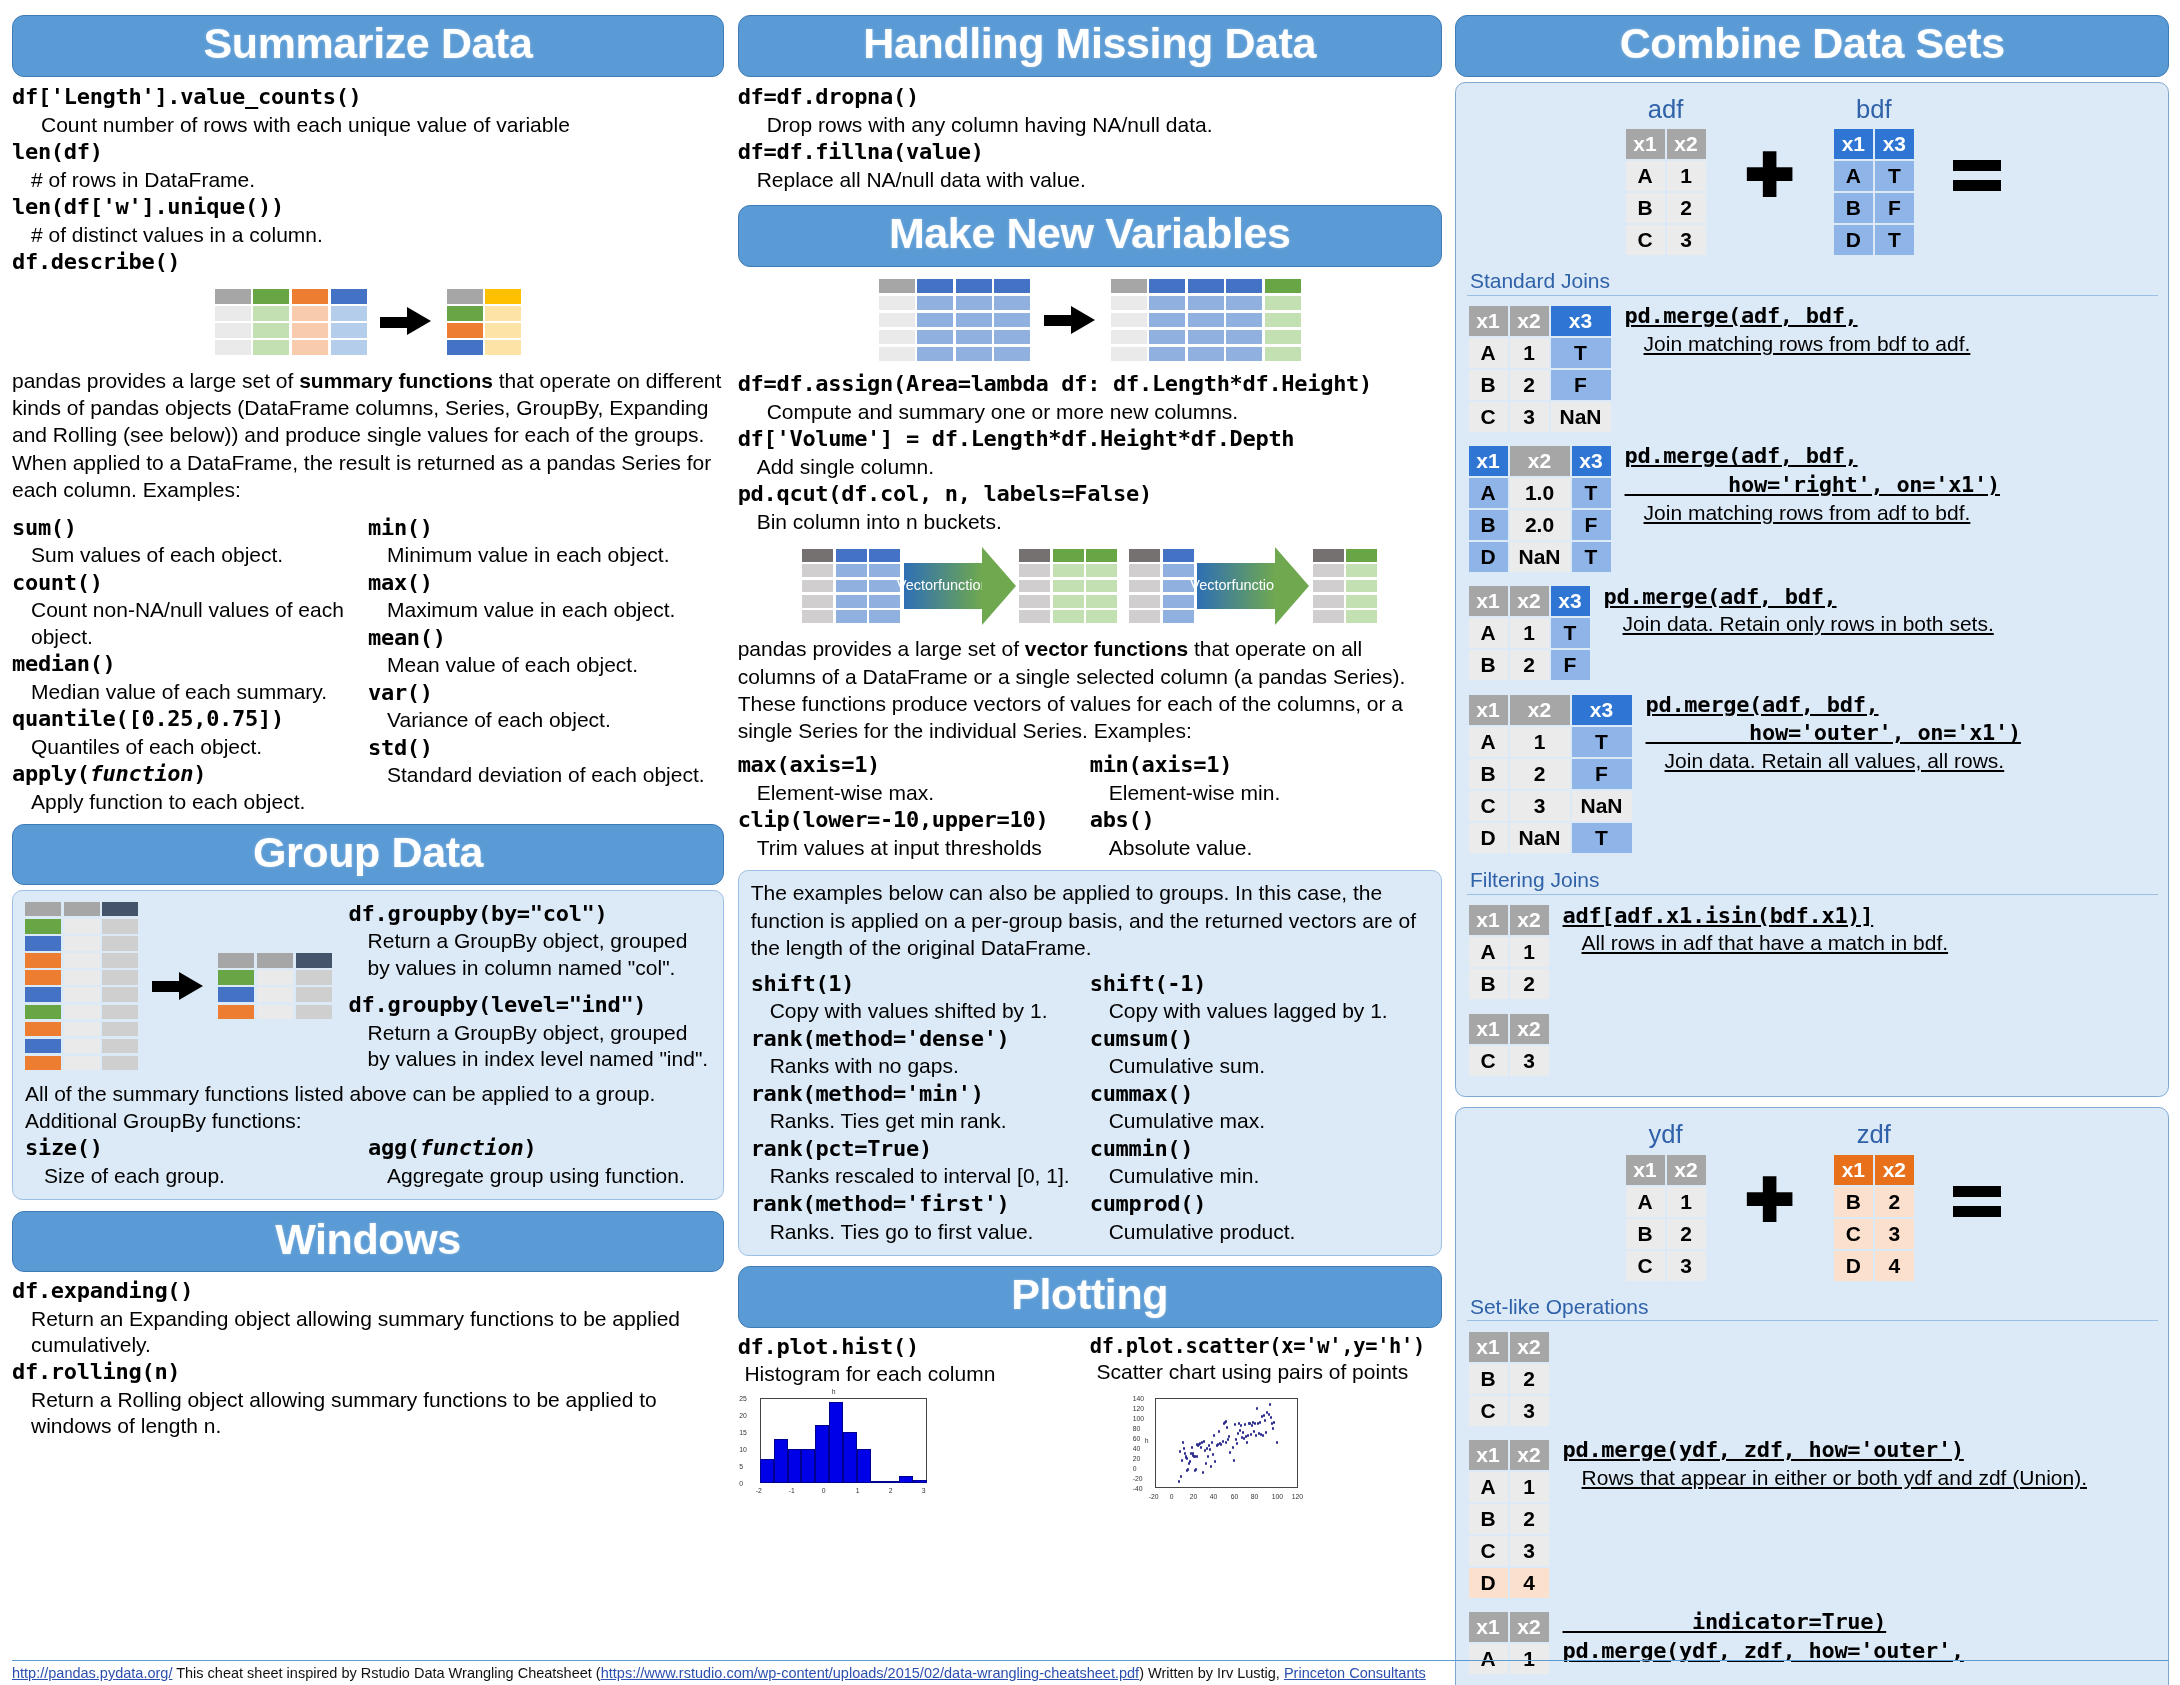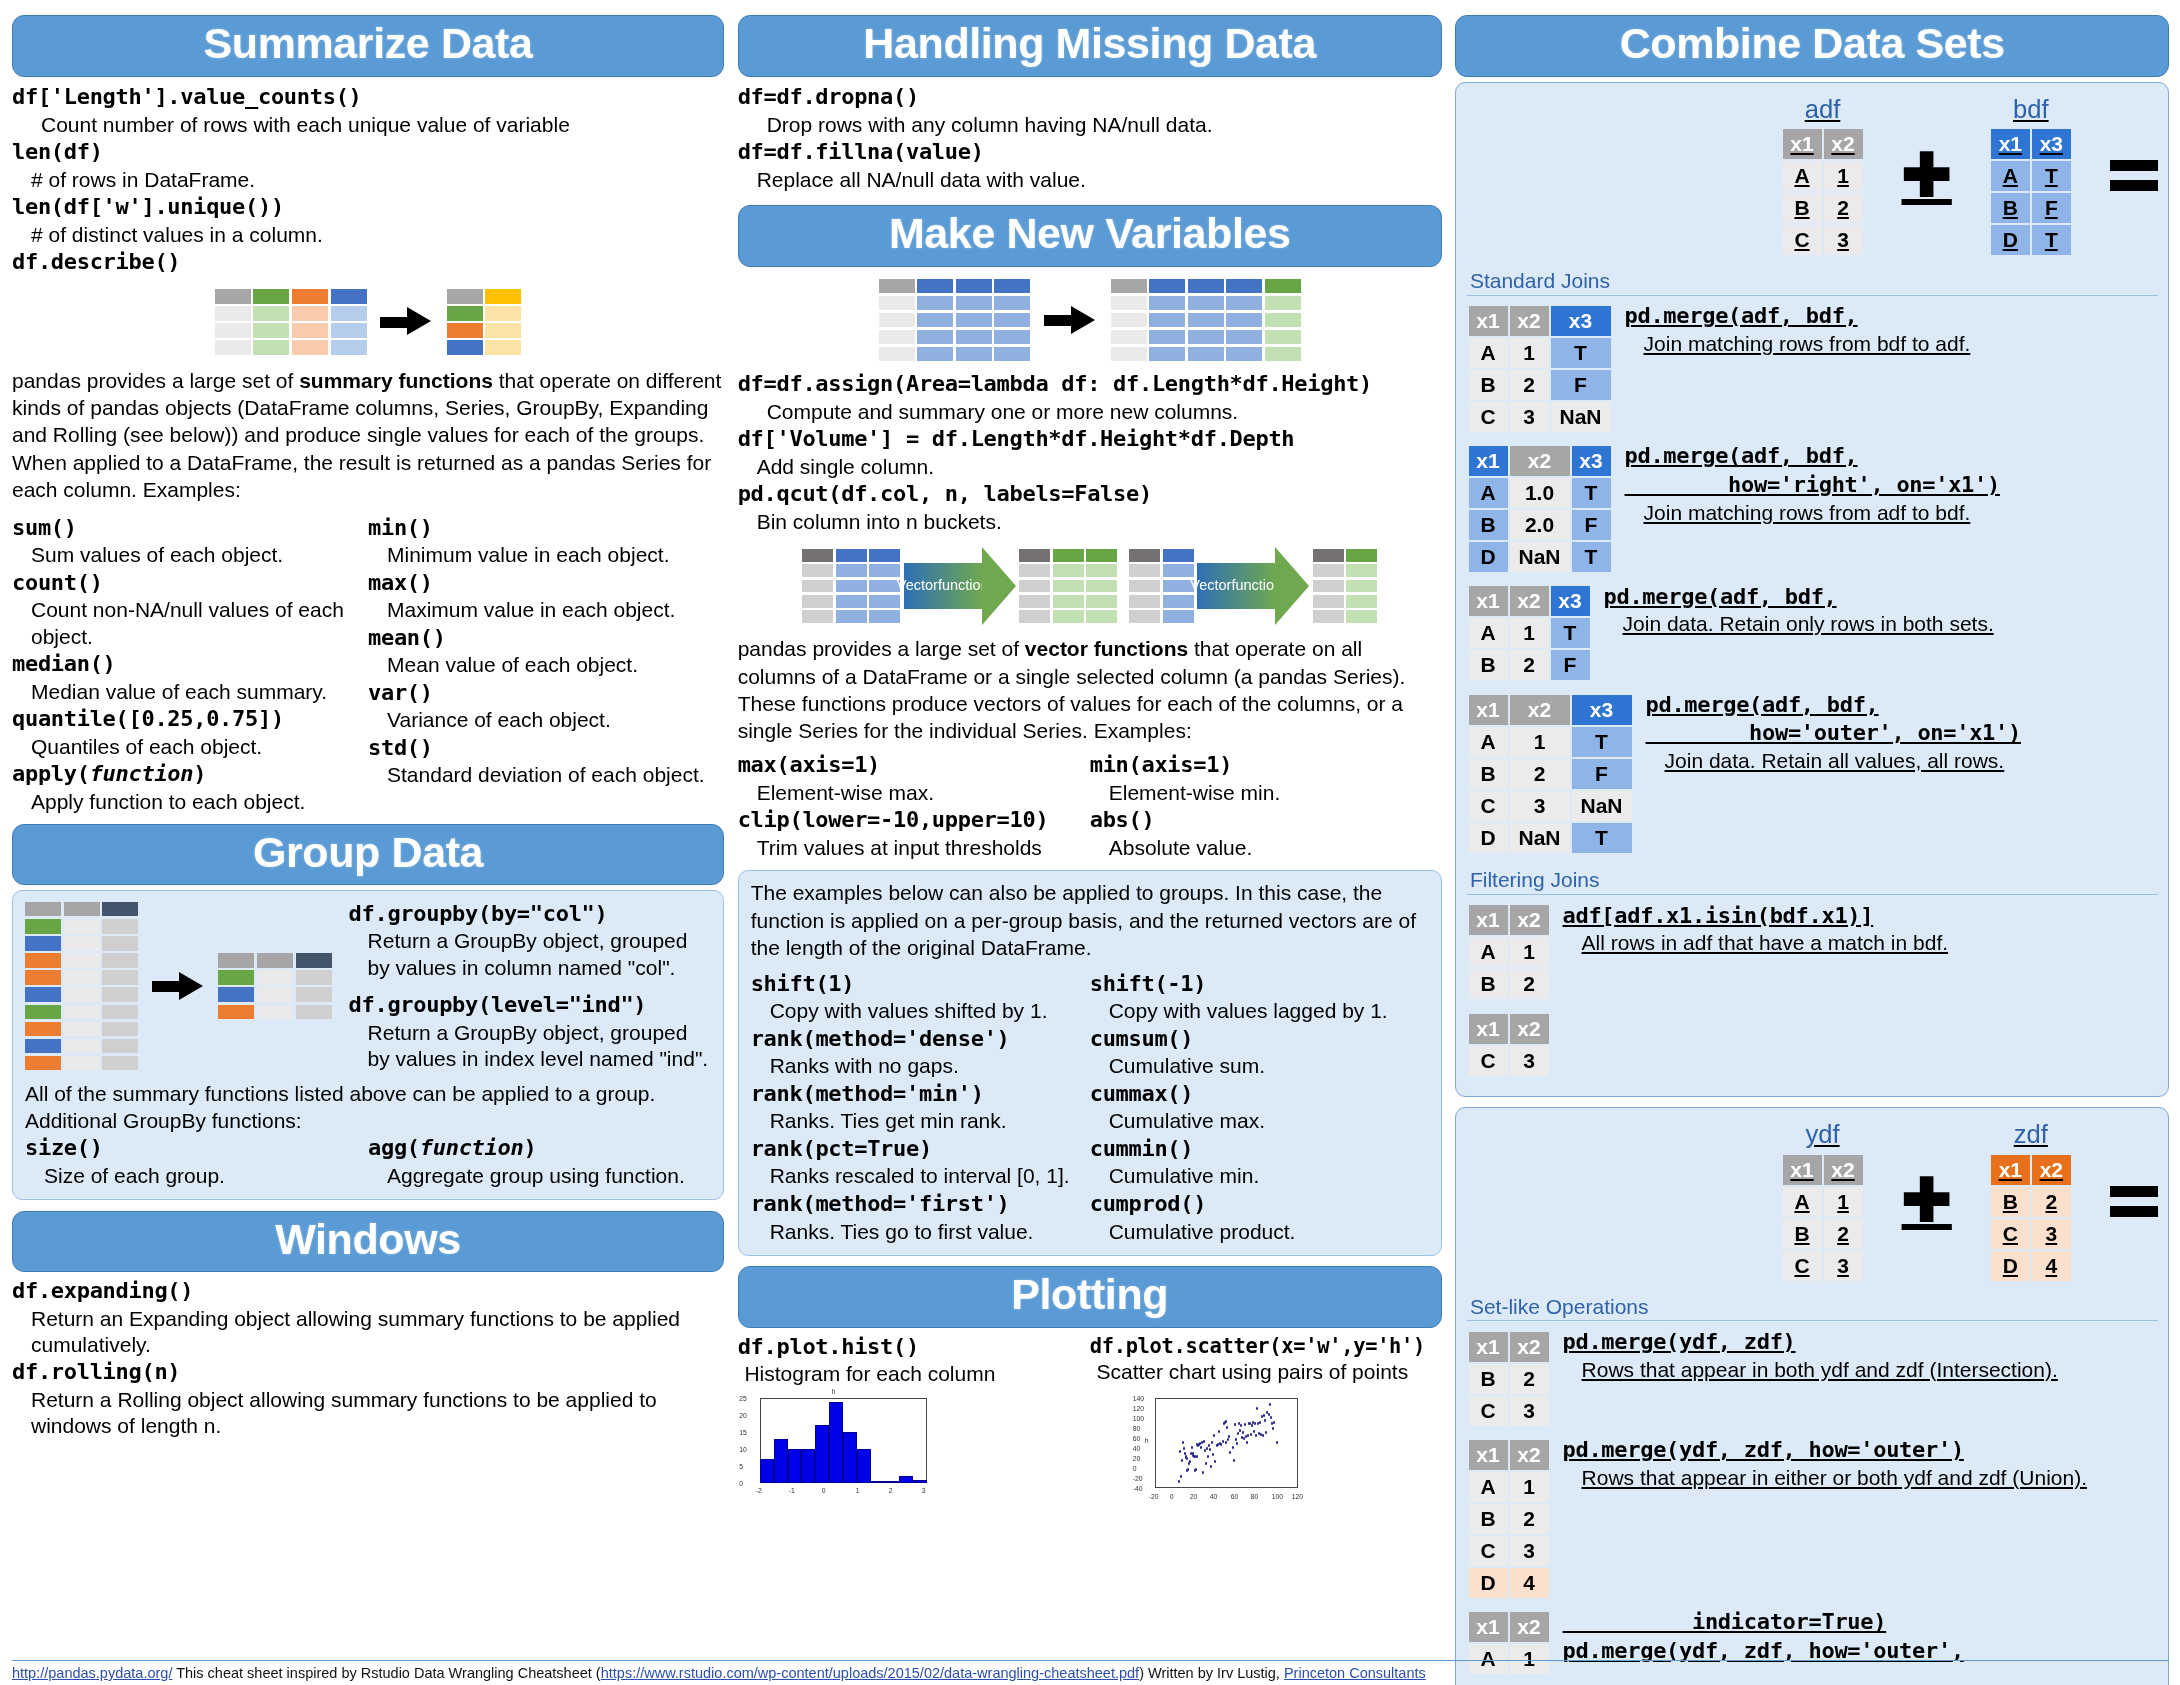--- a/index.html
+++ b/index.html
@@ -103,21 +103,21 @@
     border-left: 34px solid #6fa84f;
   }
 
   
   .cpanel {
     background: #dce9f7;
     border: 1.7px solid #7fa9d4;
     border-radius: 10.2px;
     padding: 8.5px 10.2px 10.2px 10.2px;
   }
-  .dfrow { display: flex; align-items: center; justify-content: flex-end; gap: 37px; padding: 3.4px 0 6.8px 0; text-decoration: underline; }
+  .dfrow { display: flex; align-items: center; justify-content: center; gap: 37px; padding: 3.4px 0 6.8px 0; }
   .dfname { color: #2f62a8; font-size: 25.6px; text-align: center; margin-bottom: 3.4px; }
   .dtab { border-collapse: separate; border-spacing: 2.6px; }
   .dtab td {
     width: 39px; height: 30px; text-align: center; vertical-align: middle;
     font-size: 21px; font-weight: bold; font-family: "Liberation Sans", sans-serif;
   }
   .dtab td.wide { width: 60px; }
   .h-gray  { background: #a6a6a6; color: #fff; font-size: 19px; }
   .h-blue  { background: #2e75d4; color: #fff; font-size: 19px; }
   .h-orng  { background: #e8701a; color: #fff; font-size: 19px; }
@@ -1047,24 +1047,20 @@
                     <td class="c-gray">B</td>
                     <td class="c-gray">2</td>
                   </tr>
                   <tr>
                     <td class="c-gray">C</td>
                     <td class="c-gray">3</td>
                   </tr>
                 </tbody>
               </table>
             </div>
-      <div class="txt">
-              <div class="code">pd.merge(ydf, zdf)</div>
-        <div class="desc n2">Rows that appear in both ydf and zdf (Intersection).</div>
-      </div>
           </div>
           <div class="joinrow">
       <div class="tblwrap">
               <table class="dtab">
                 <tbody>
                   <tr>
                     <td class="h-gray">x1</td>
                     <td class="h-gray">x2</td>
                   </tr>
                   <tr>

